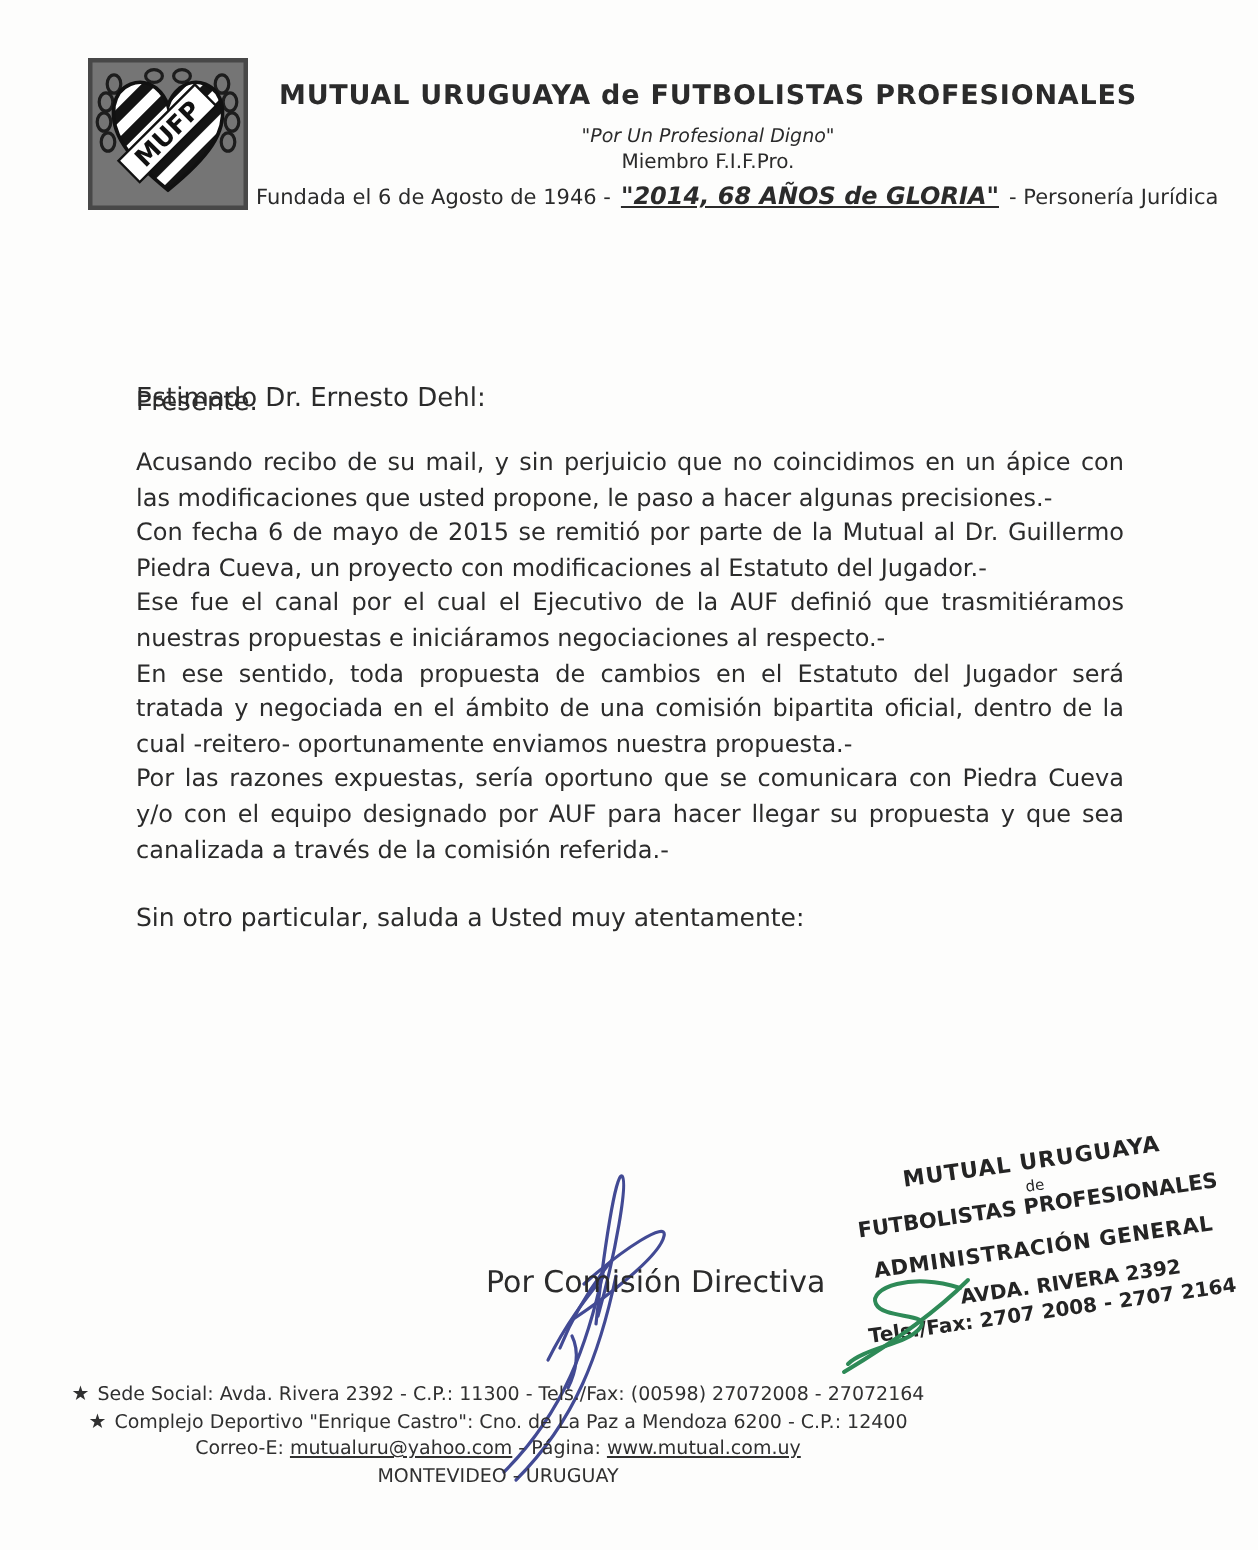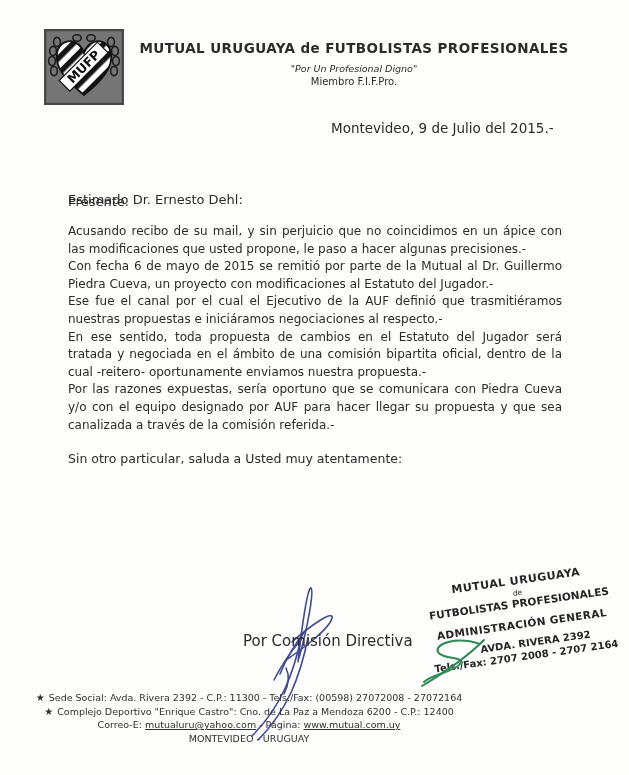--- a/index.html
+++ b/index.html
@@ -79,23 +79,23 @@
     <g transform="rotate(-45 40 38)">
       <rect x="13" y="30" width="54" height="15" fill="#ffffff" stroke="#111" stroke-width="1.2"></rect>
       <text x="40" y="42" text-anchor="middle" font-family="DejaVu Sans, sans-serif" font-size="12.5" font-weight="bold" fill="#111">MUFP</text>
     </g>
   </svg>
 
   <div class="header-center">
     <div class="org-name">MUTUAL URUGUAYA de FUTBOLISTAS PROFESIONALES</div>
     <div class="motto">"Por Un Profesional Digno"</div>
     <div class="membership">Miembro F.I.F.Pro.</div>
+    <div class="founded"><span>Fundada el 6 de Agosto de 1946 -</span><span class="anniversary">"2014, 68 AÑOS de GLORIA"</span><span>-  Personería Jurídica</span></div>
   </div>
 
-  <div class="date-line">Montevideo, 9 de Julio del 2015.-</div>
 
   <div class="salutation">Estimado Dr. Ernesto Dehl:</div>
   <div class="presente">Presente.</div>
 
   <div class="body-block">
     <p>Acusando recibo de su mail, y sin perjuicio que no coincidimos en un ápice con las modificaciones que usted propone, le paso a hacer algunas precisiones.-</p>
     <p>Con fecha 6 de mayo de 2015 se remitió por parte de la Mutual al Dr. Guillermo Piedra Cueva, un proyecto con modificaciones al Estatuto del Jugador.-</p>
     <p>Ese fue el canal por el cual el Ejecutivo de la AUF definió que trasmitiéramos nuestras propuestas e iniciáramos negociaciones al respecto.-</p>
     <p>En ese sentido, toda propuesta de cambios en el Estatuto del Jugador será tratada y negociada en el ámbito de una comisión bipartita oficial, dentro de la cual -reitero- oportunamente enviamos nuestra propuesta.-</p>
     <p>Por las razones expuestas, sería oportuno que se comunicara con Piedra Cueva y/o con el equipo designado por AUF para hacer llegar su propuesta y que sea canalizada a través de la comisión referida.-</p>

